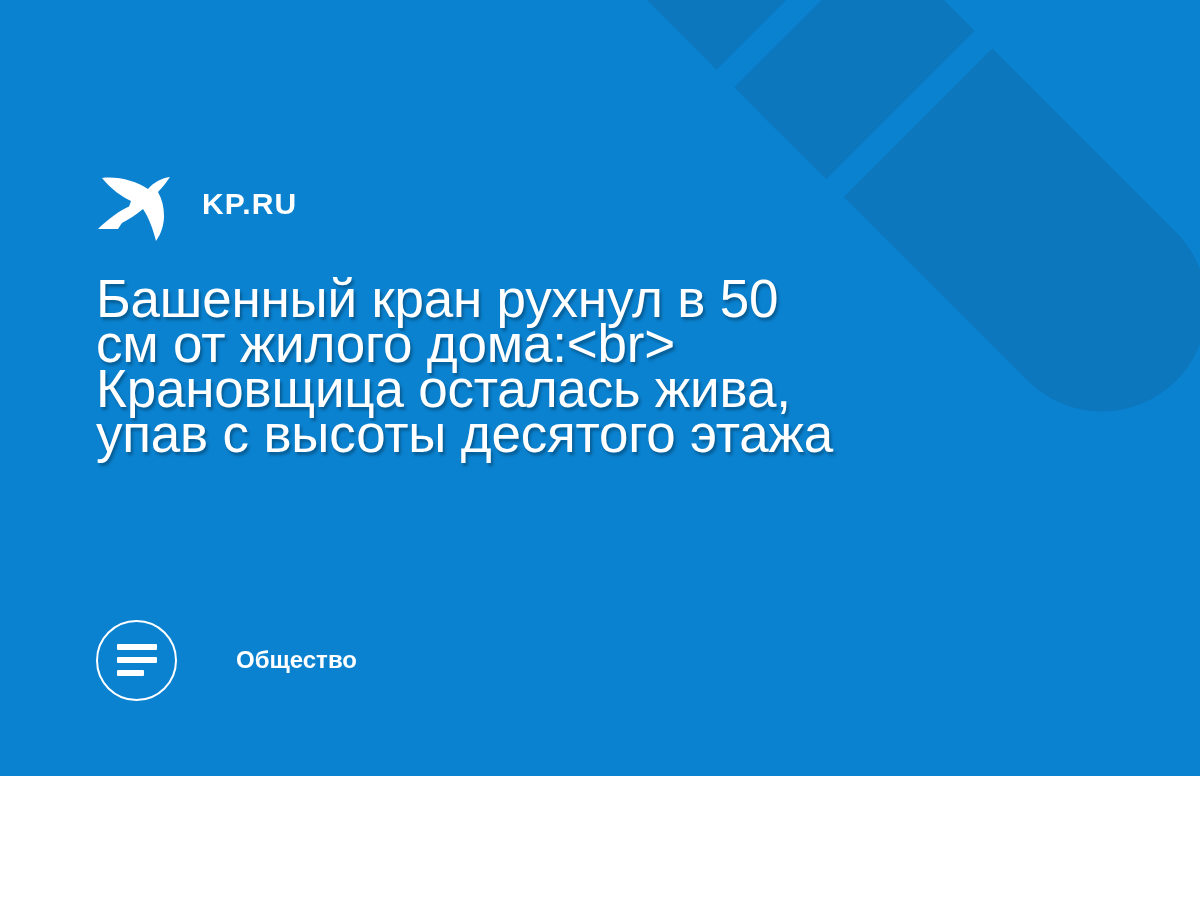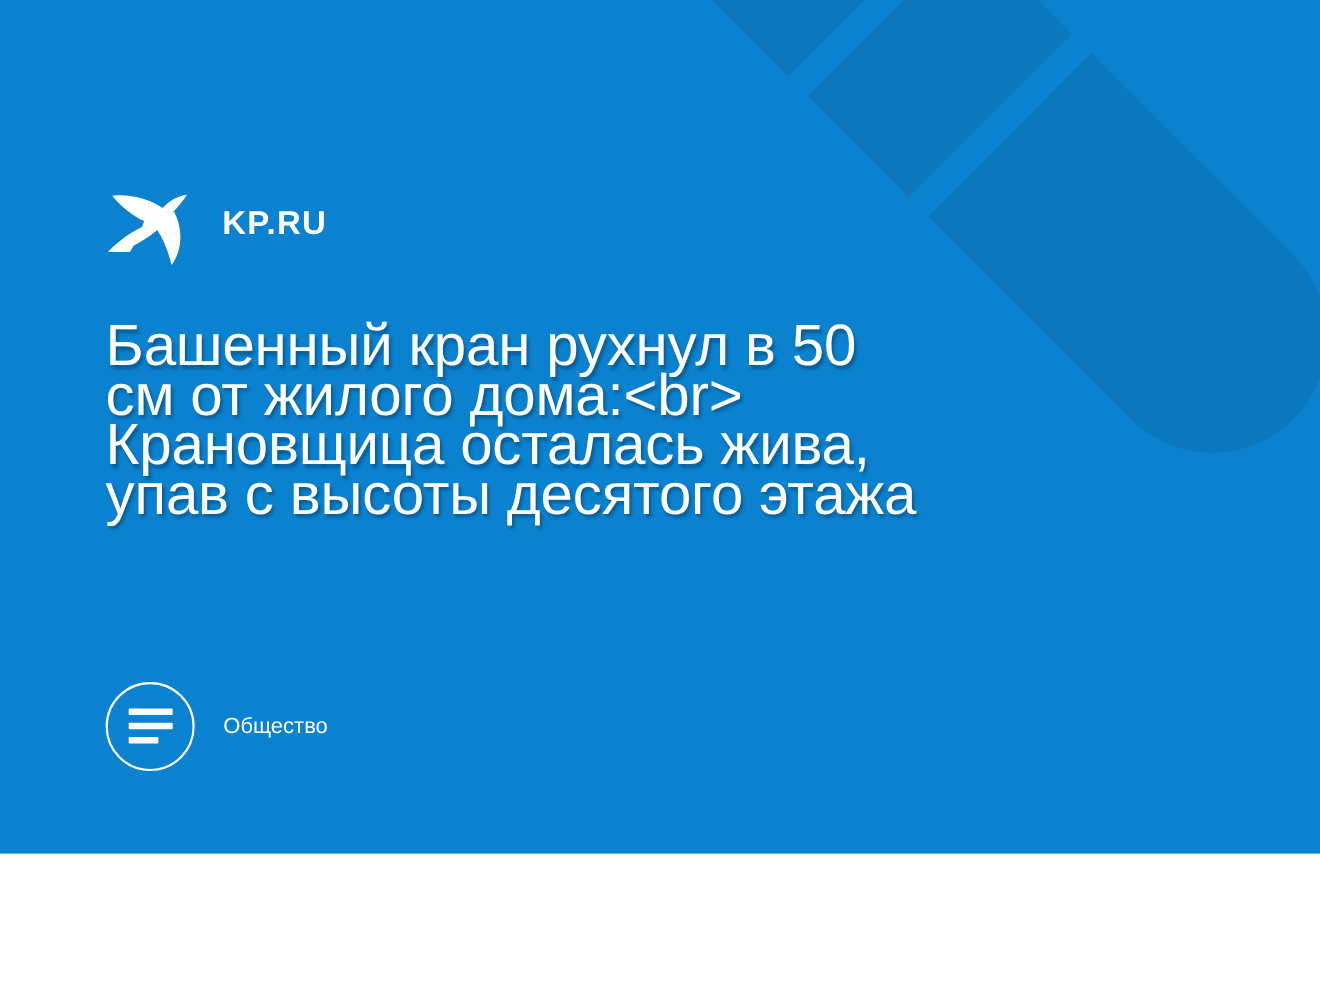--- a/index.html
+++ b/index.html
@@ -50,21 +50,21 @@
     font-size:30px;
     font-weight:700;
     letter-spacing:1.2px;
     line-height:1;
     white-space:nowrap;
   }
 
   
   .headline {
     position:absolute;
-    top:292px; left:0;
+    top:276px; left:0;
     width:740px;
     color:#ffffff;
     font-size:53px;
     font-weight:400;
     line-height:45px;           
     letter-spacing:-0.2px;
     text-shadow:2px 3px 3px rgba(0,0,0,0.30);
     word-wrap:break-word;
   }
 
@@ -92,24 +92,25 @@
     height:6px;
     background:#ffffff;
     border-radius:1px;
   }
   .burger span:nth-child(1) { width:40px; }
   .burger span:nth-child(2) { width:40px; }
   .burger span:nth-child(3) { width:27px; }
 
   .rubric-label {
     color:#ffffff;
-    font-size:20px;
-    font-weight:400;
+    font-size:24px;
+    font-weight:700;
     line-height:1;
     white-space:nowrap;
+    margin-left:33px;
   }
 </style>
 </head>
 <body>
 
 <div class="card">
 
   <svg class="watermark" viewBox="0 0 1200 900" aria-hidden="true">
     <g transform="rotate(45 1010 250)">
 

